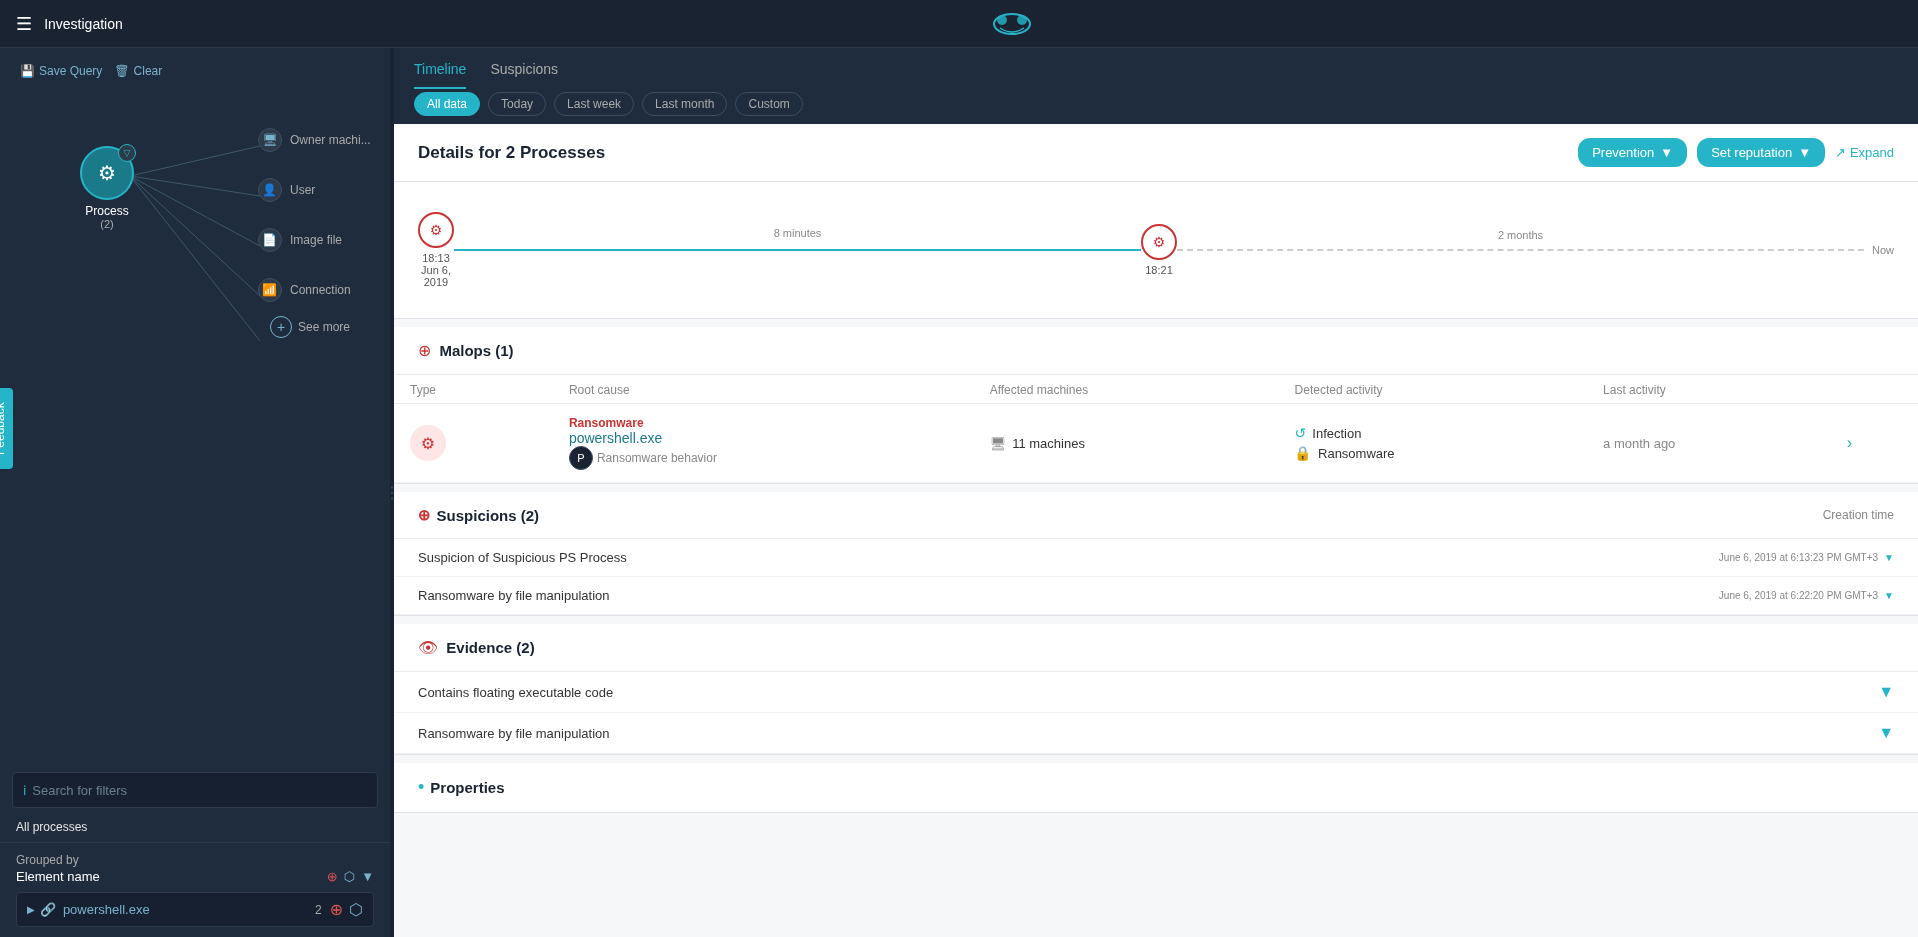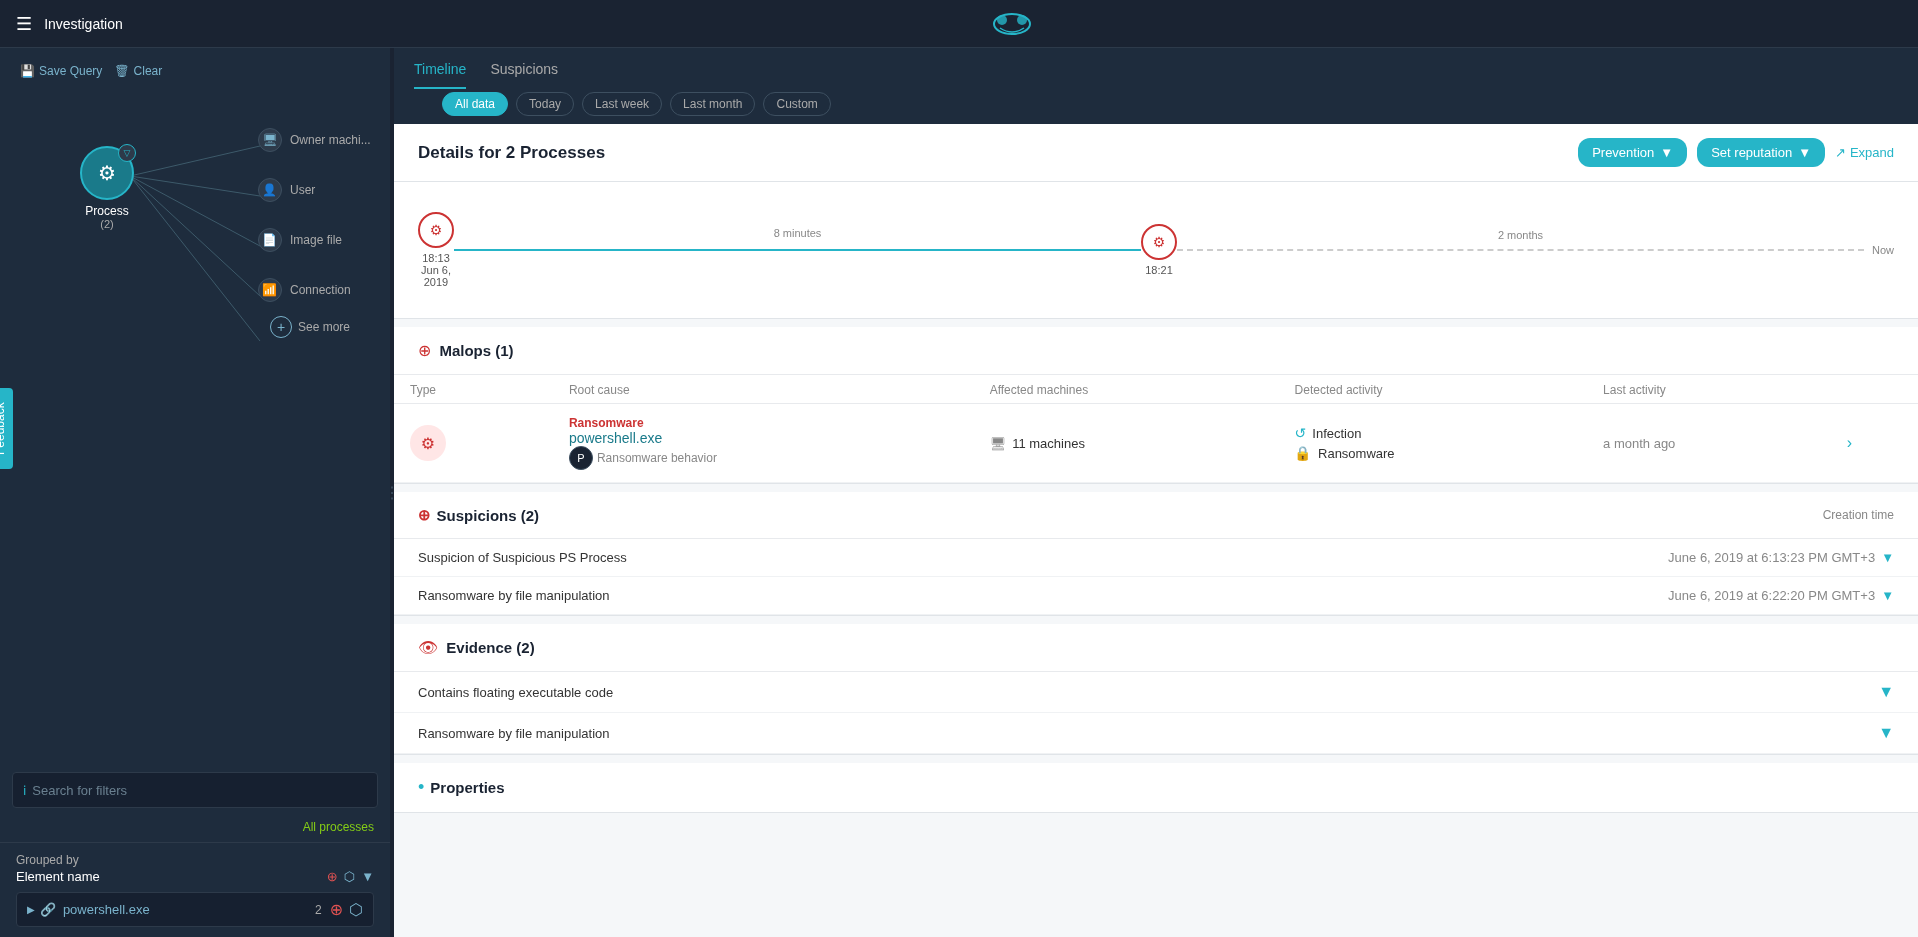--- a/index.html
+++ b/index.html
@@ -186,23 +186,22 @@
       display: flex;
       align-items: center;
       gap: 6px;
       cursor: text;
     }
     .search-filters-icon { color: #26b5c8; font-size: 13px; }
     .search-filters-text { color: #6a8090; font-size: 13px; }
 
     .all-processes-label {
       padding: 4px 16px 8px;
-      color: #84cc16;
-      font-size: 12px;
-      text-align: right;
+      color: #e5e5e5;
+      font-size: 12px;
     }
 
     
     .separator {
       border: none;
       border-top: 1px solid #2d3a4a;
       margin: 0;
     }
 
     
@@ -311,21 +310,20 @@
       border-radius: 14px;
       color: #aaa;
       font-size: 12px;
       padding: 4px 12px;
       cursor: pointer;
     }
     .date-btn.active {
       background: #26b5c8;
       border-color: #26b5c8;
       color: #fff;
-      margin-left: 28px;
     }
 
     
     .detail-panel {
       flex: 1;
       overflow-y: auto;
       background: #f5f7f9;
     }
 
     
@@ -481,21 +479,21 @@
 
     .suspicion-row {
       display: flex;
       align-items: center;
       justify-content: space-between;
       padding: 11px 24px;
       border-bottom: 1px solid #f0f2f4;
       cursor: pointer;
     }
     .suspicion-name { font-size: 13px; color: #333; }
-    .suspicion-time { font-size: 13px; color: #888; display: flex; align-items: center; gap: 6px; }
+    .suspicion-time { font-size: 10px; color: #888; display: flex; align-items: center; gap: 6px; }
 
     
     .evidence-row {
       display: flex;
       align-items: center;
       justify-content: space-between;
       padding: 11px 24px;
       border-bottom: 1px solid #f0f2f4;
       cursor: pointer;
     }

